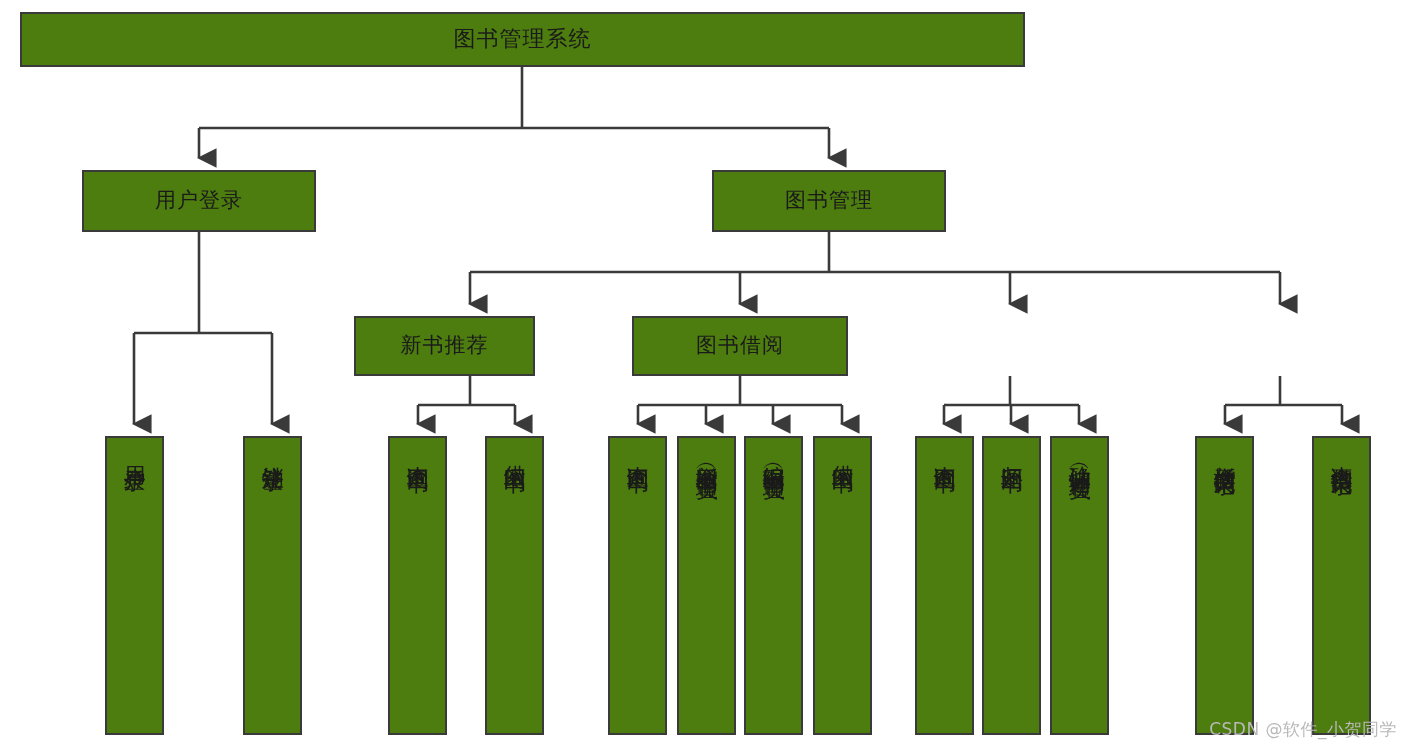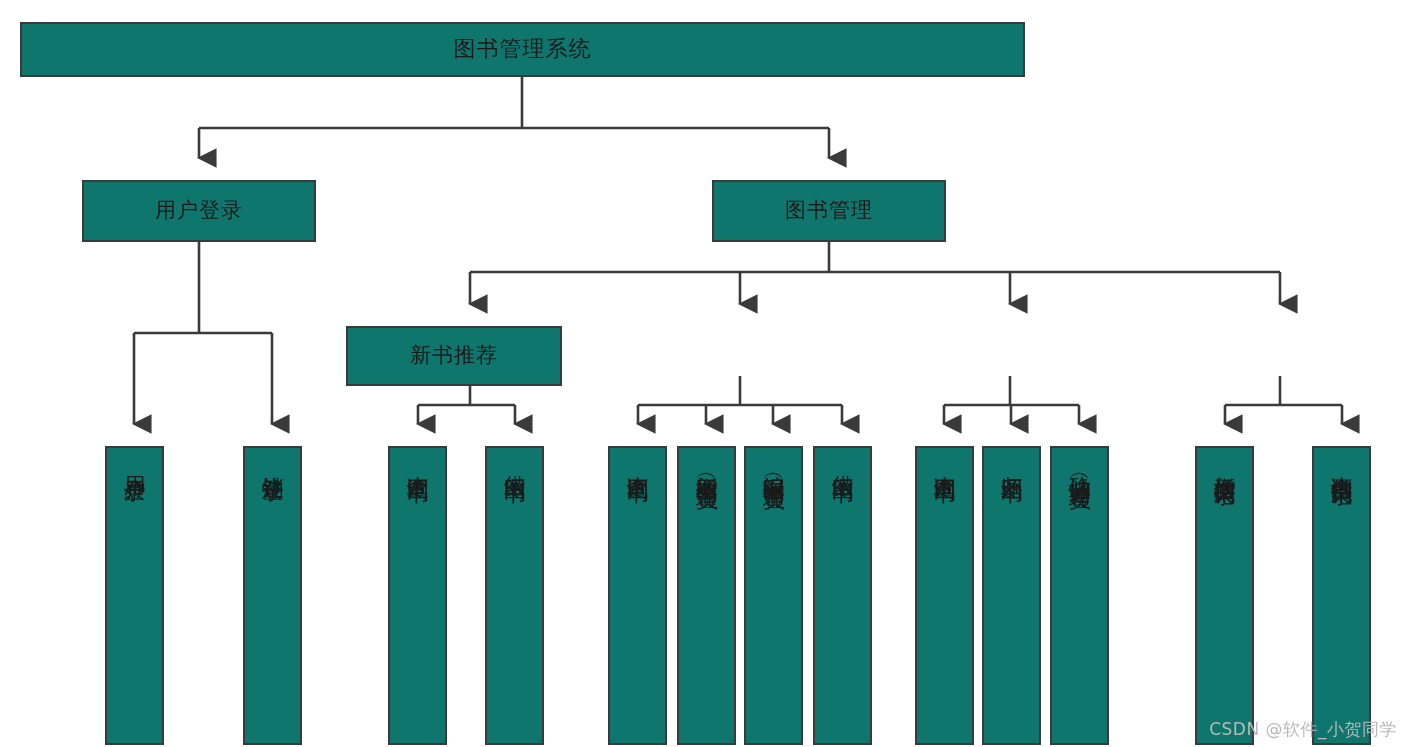--- a/index.html
+++ b/index.html
@@ -21,28 +21,27 @@
     position: absolute;
     left: 0;
     top: 0;
     width: 1405px;
     height: 747px;
     pointer-events: none;
   }
   .node {
     position: absolute;
     box-sizing: border-box;
-    background: #0f766e;
+    background: #4d7c0f;
     border: 2.5px solid #3a3a3a;
     display: flex;
     align-items: center;
     justify-content: center;
     color: #1a1a1a;
     z-index: 2;
-    margin-top: 10px;
   }
   .node.h-node {
     font-size: 21px;
     letter-spacing: 1px;
     line-height: 1.2;
   }
   .node.root {
     font-size: 22px;
   }
   .node.leaf {
@@ -131,22 +130,25 @@
     <span>图书管理系统</span>
   </div>
 
   <div class="node h-node" style="left:82px; top:170px; width:234px; height:62px;">
     <span>用户登录</span>
   </div>
   <div class="node h-node" style="left:712px; top:170px; width:234px; height:62px;">
     <span>图书管理</span>
   </div>
 
-  <div class="node h-node" style="left:346px; top:316px; width:216px; height:60px;">
+  <div class="node h-node" style="left:354px; top:316px; width:181px; height:60px;">
     <span>新书推荐</span>
+  </div>
+  <div class="node h-node" style="left:632px; top:316px; width:216px; height:60px;">
+    <span>图书借阅</span>
   </div>
 
   <div class="node leaf" style="left:105px; top:436px; width:59px; height:299px;">
     <span class="vlabel">用户登录</span>
   </div>
   <div class="node leaf" style="left:243px; top:436px; width:59px; height:299px;">
     <span class="vlabel">注销登录</span>
   </div>
 
   <div class="node leaf" style="left:388px; top:436px; width:59px; height:299px;">

